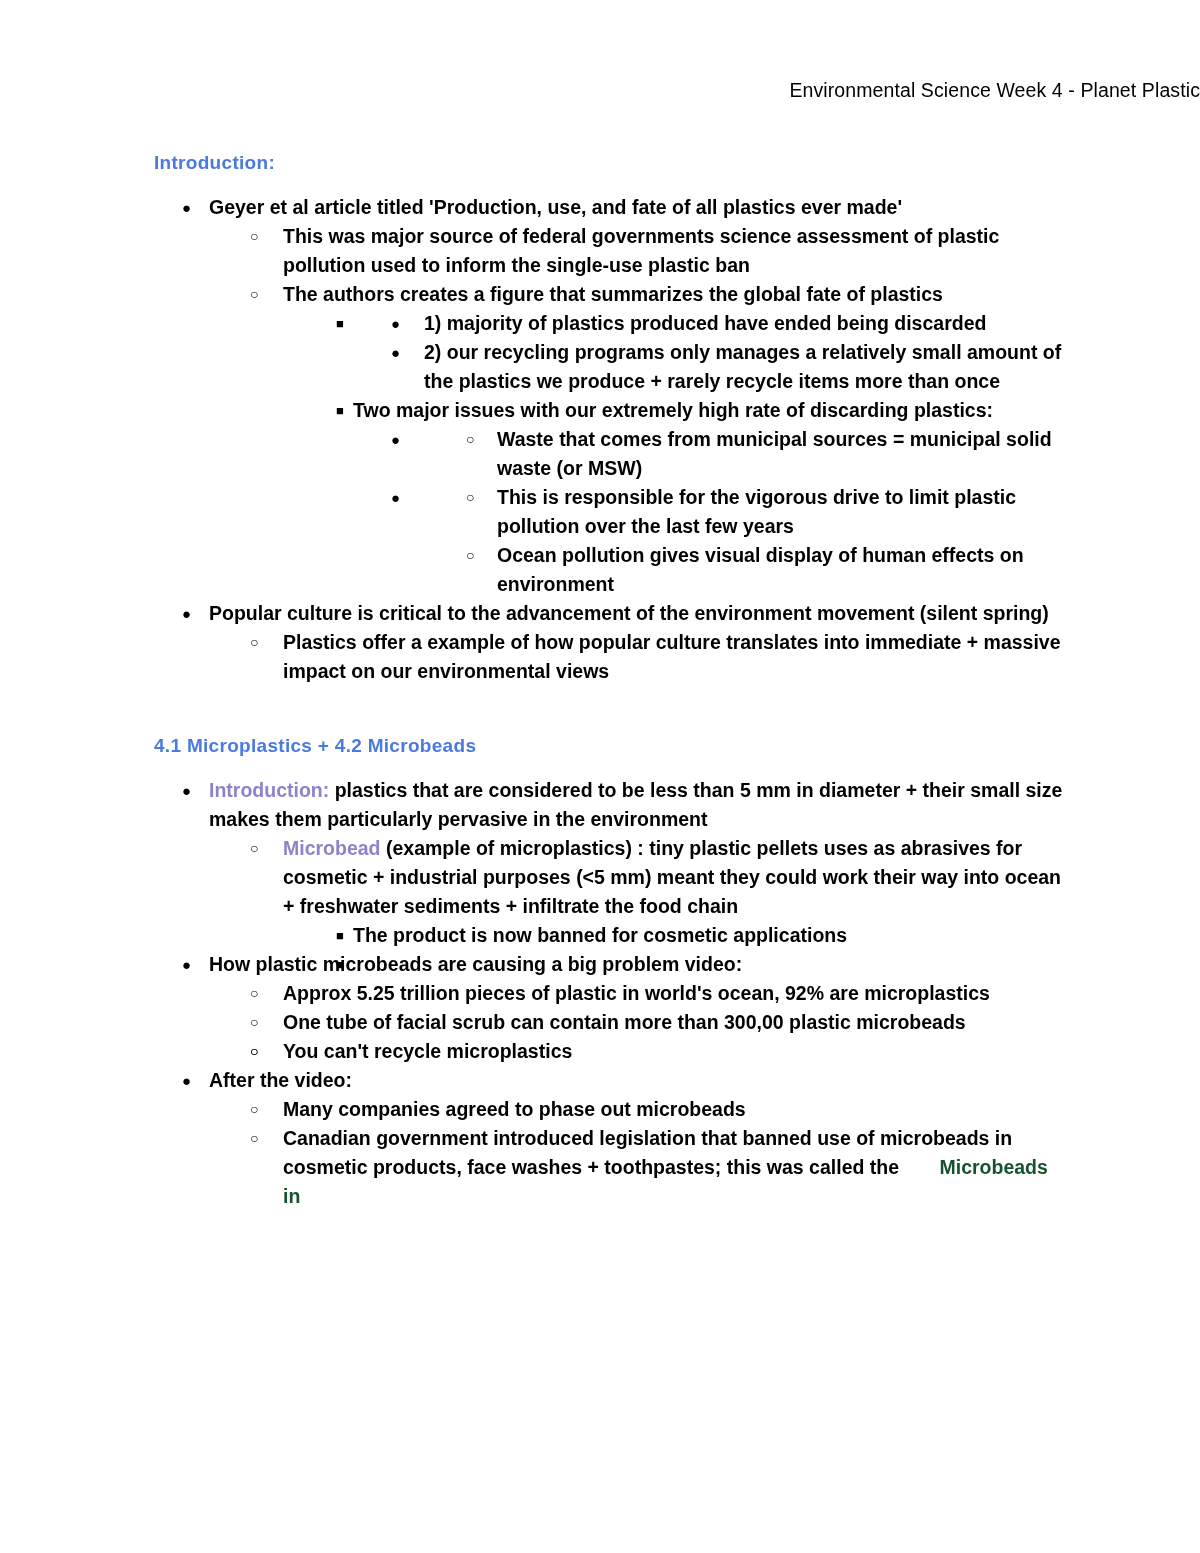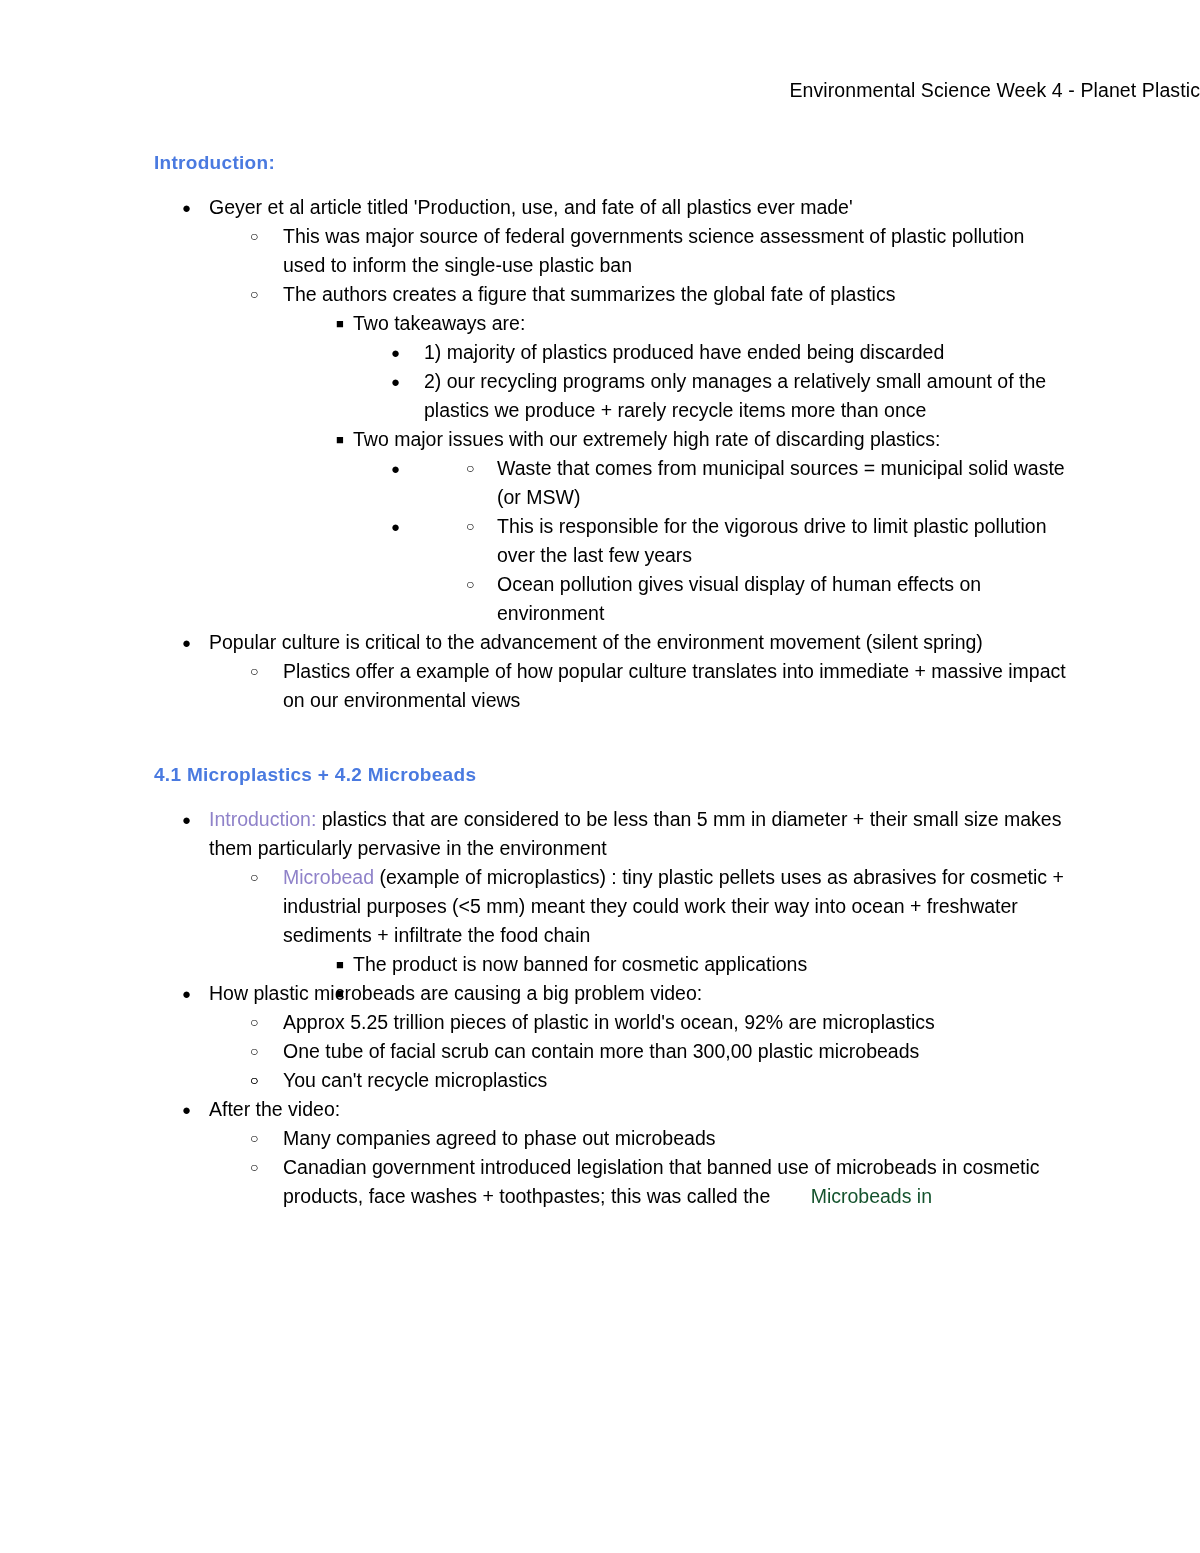--- a/index.html
+++ b/index.html
@@ -61,20 +61,21 @@
     left: 0;
     top: 0;
     width: 1.2em;
     text-align: left;
     font-size: 19.5px;
     line-height: 29px;
     color: #000000;
   }
   li.item > .txt {
     display: block;
+    font-weight: bold;
   }
 
   
   .l1 > li.item { padding-left: 71px; }
   .l1 > li.item > .bullet { left: 44px; font-size: 15px; }
   
   .l2 > li.item { padding-left: 145px; }
   .l2 > li.item > .bullet { left: 112px; font-size: 14px; }
   
   .l3 > li.item { padding-left: 215px; }
@@ -114,21 +115,20 @@
       </li>
       <li class="item">
         <span class="bullet">○</span>
         <span class="txt">The authors creates a figure that summarizes the global fate of plastics</span>
       </li>
     </ul>
 
     <ul class="lvl l3">
       <li class="item">
         <span class="bullet">■</span>
-        <span class="txt">Two takeaways are:</span>
       </li>
     </ul>
 
     <ul class="lvl l4">
       <li class="item">
         <span class="bullet">●</span>
         <span class="txt">1) majority of plastics produced have ended being discarded</span>
       </li>
       <li class="item">
         <span class="bullet">●</span>

